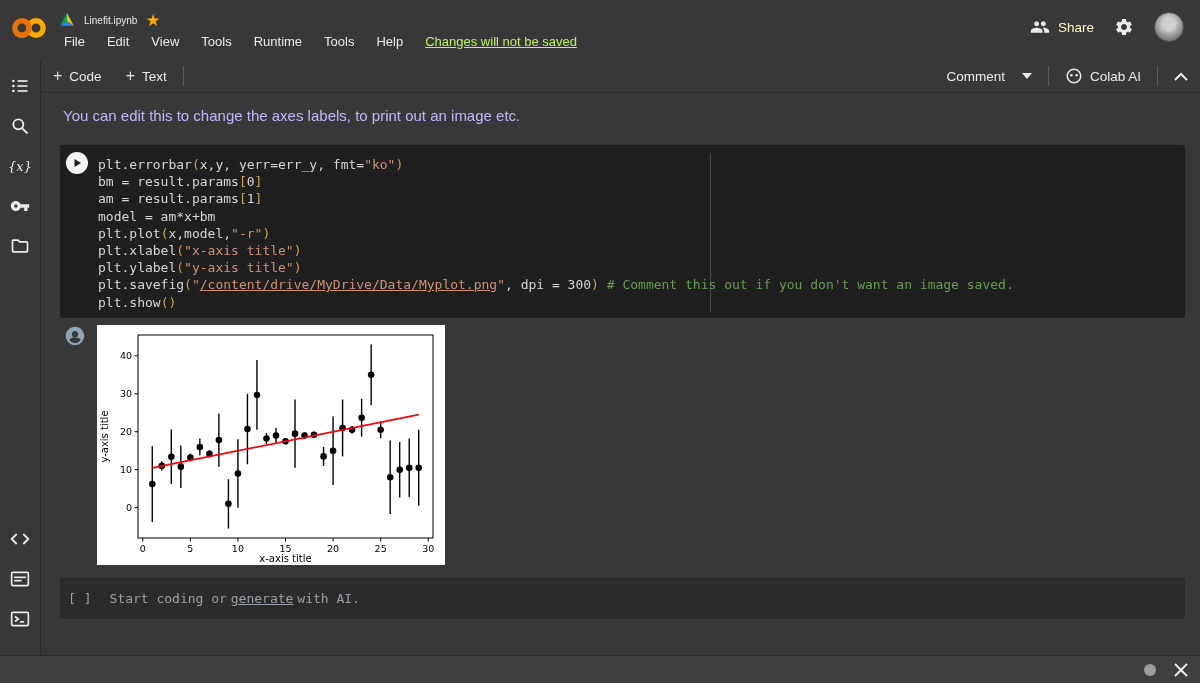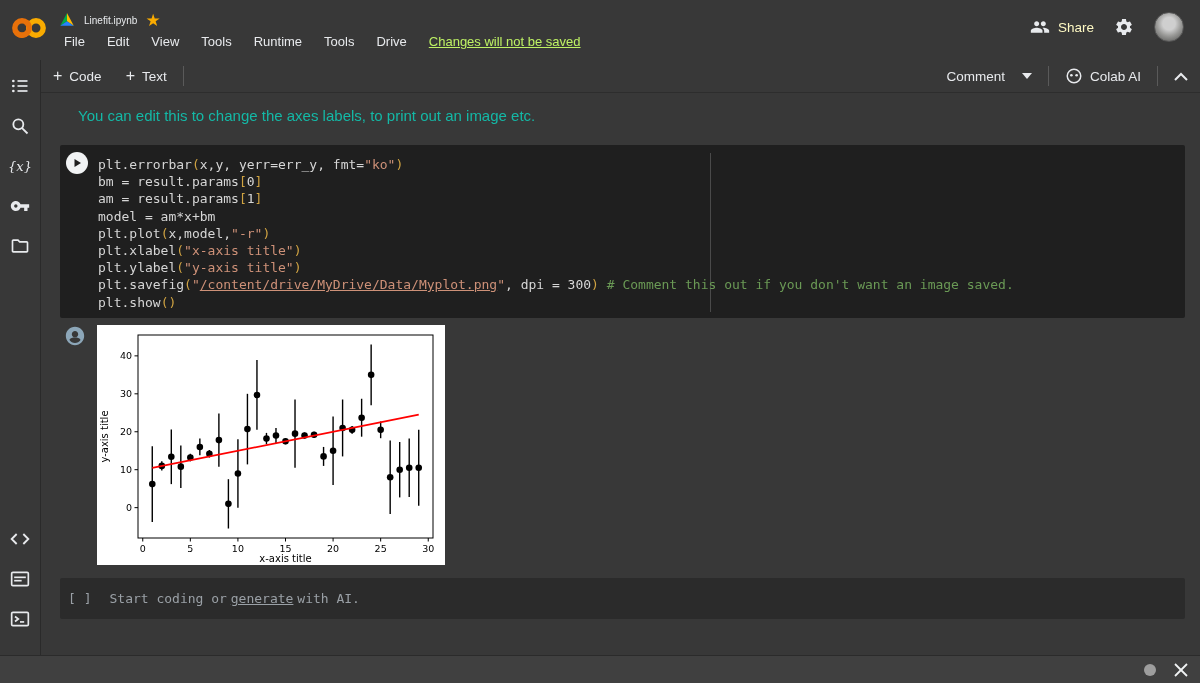--- a/index.html
+++ b/index.html
@@ -37,21 +37,21 @@
   
   .rail { position:absolute; left:0; top:60px; bottom:28px; width:41px; background:#383838;
     border-right:1px solid #2a2a2a; display:flex; flex-direction:column; align-items:center; padding:14px 0 8px; }
   .railIcon { width:24px; height:24px; margin-bottom:16px; display:flex; align-items:center; justify-content:center;
     color:#e8eaed; cursor:pointer; }
   .railSpacer { flex:1; }
   .varsTxt { font-size:13px; color:#e8eaed; letter-spacing:0; font-family:"DejaVu Serif", serif; font-style:italic; }
 
   
   .content { position:absolute; left:41px; top:94px; right:0; bottom:28px; background:#383838; }
-  .mdCell { position:absolute; left:37px; top:13px; font-size:15px; color:#14b8a6; cursor:text;text-align:center; }
+  .mdCell { position:absolute; left:22px; top:13px; font-size:15px; color:#c4b5fd; cursor:text;text-align:center; }
 
   .codeCell { position:absolute; left:19px; top:51px; width:1125px; height:173px; background:#1f1f1f; border-radius:2px; }
   .runBtn { position:absolute; left:6px; top:7px; width:22px; height:22px; border-radius:50%; background:#f1f3f4;
     display:flex; align-items:center; justify-content:center; cursor:pointer; }
   .codeArea { position:absolute; left:38px; top:11px; right:6px; bottom:6px;
     font-family:"DejaVu Sans Mono", monospace; font-size:13px; line-height:17.2px; white-space:pre; cursor:text; }
   .ruler { position:absolute; left:650px; top:8px; bottom:6px; width:1px; background:#4a4a4a; }
   .tk-w { color:#d6d6d6; }
   .tk-p { color:#d0a342; }
   .tk-s { color:#ce9178; }
@@ -94,21 +94,21 @@
     <span class="fileName">Linefit.ipynb</span>
     <span class="star">★</span>
   </div>
   <div class="menuRow">
     <span class="menuItem">File</span>
     <span class="menuItem">Edit</span>
     <span class="menuItem">View</span>
     <span class="menuItem">Tools</span>
     <span class="menuItem">Runtime</span>
     <span class="menuItem">Tools</span>
-    <span class="menuItem">Drive</span>
+    <span class="menuItem">Help</span>
     <span class="unsaved">Changes will not be saved</span>
   </div>
   <div class="headerRight">
     <div class="shareBtn">
       <span>
         <svg width="20" height="20" viewBox="0 0 24 24" fill="#e8eaed">
           <path d="M16 11c1.66 0 2.99-1.34 2.99-3S17.66 5 16 5c-1.66 0-3 1.34-3 3s1.34 3 3 3zm-8 0c1.66 0 2.99-1.34 2.99-3S9.66 5 8 5C6.34 5 5 6.34 5 8s1.34 3 3 3zm0 2c-2.33 0-7 1.17-7 3.5V19h14v-2.5c0-2.33-4.67-3.5-7-3.5zm8 0c-.29 0-.62.02-.97.05 1.16.84 1.97 1.97 1.97 3.45V19h6v-2.5c0-2.33-4.67-3.5-7-3.5z"></path>
         </svg>
       </span>
       <span>Share</span>

